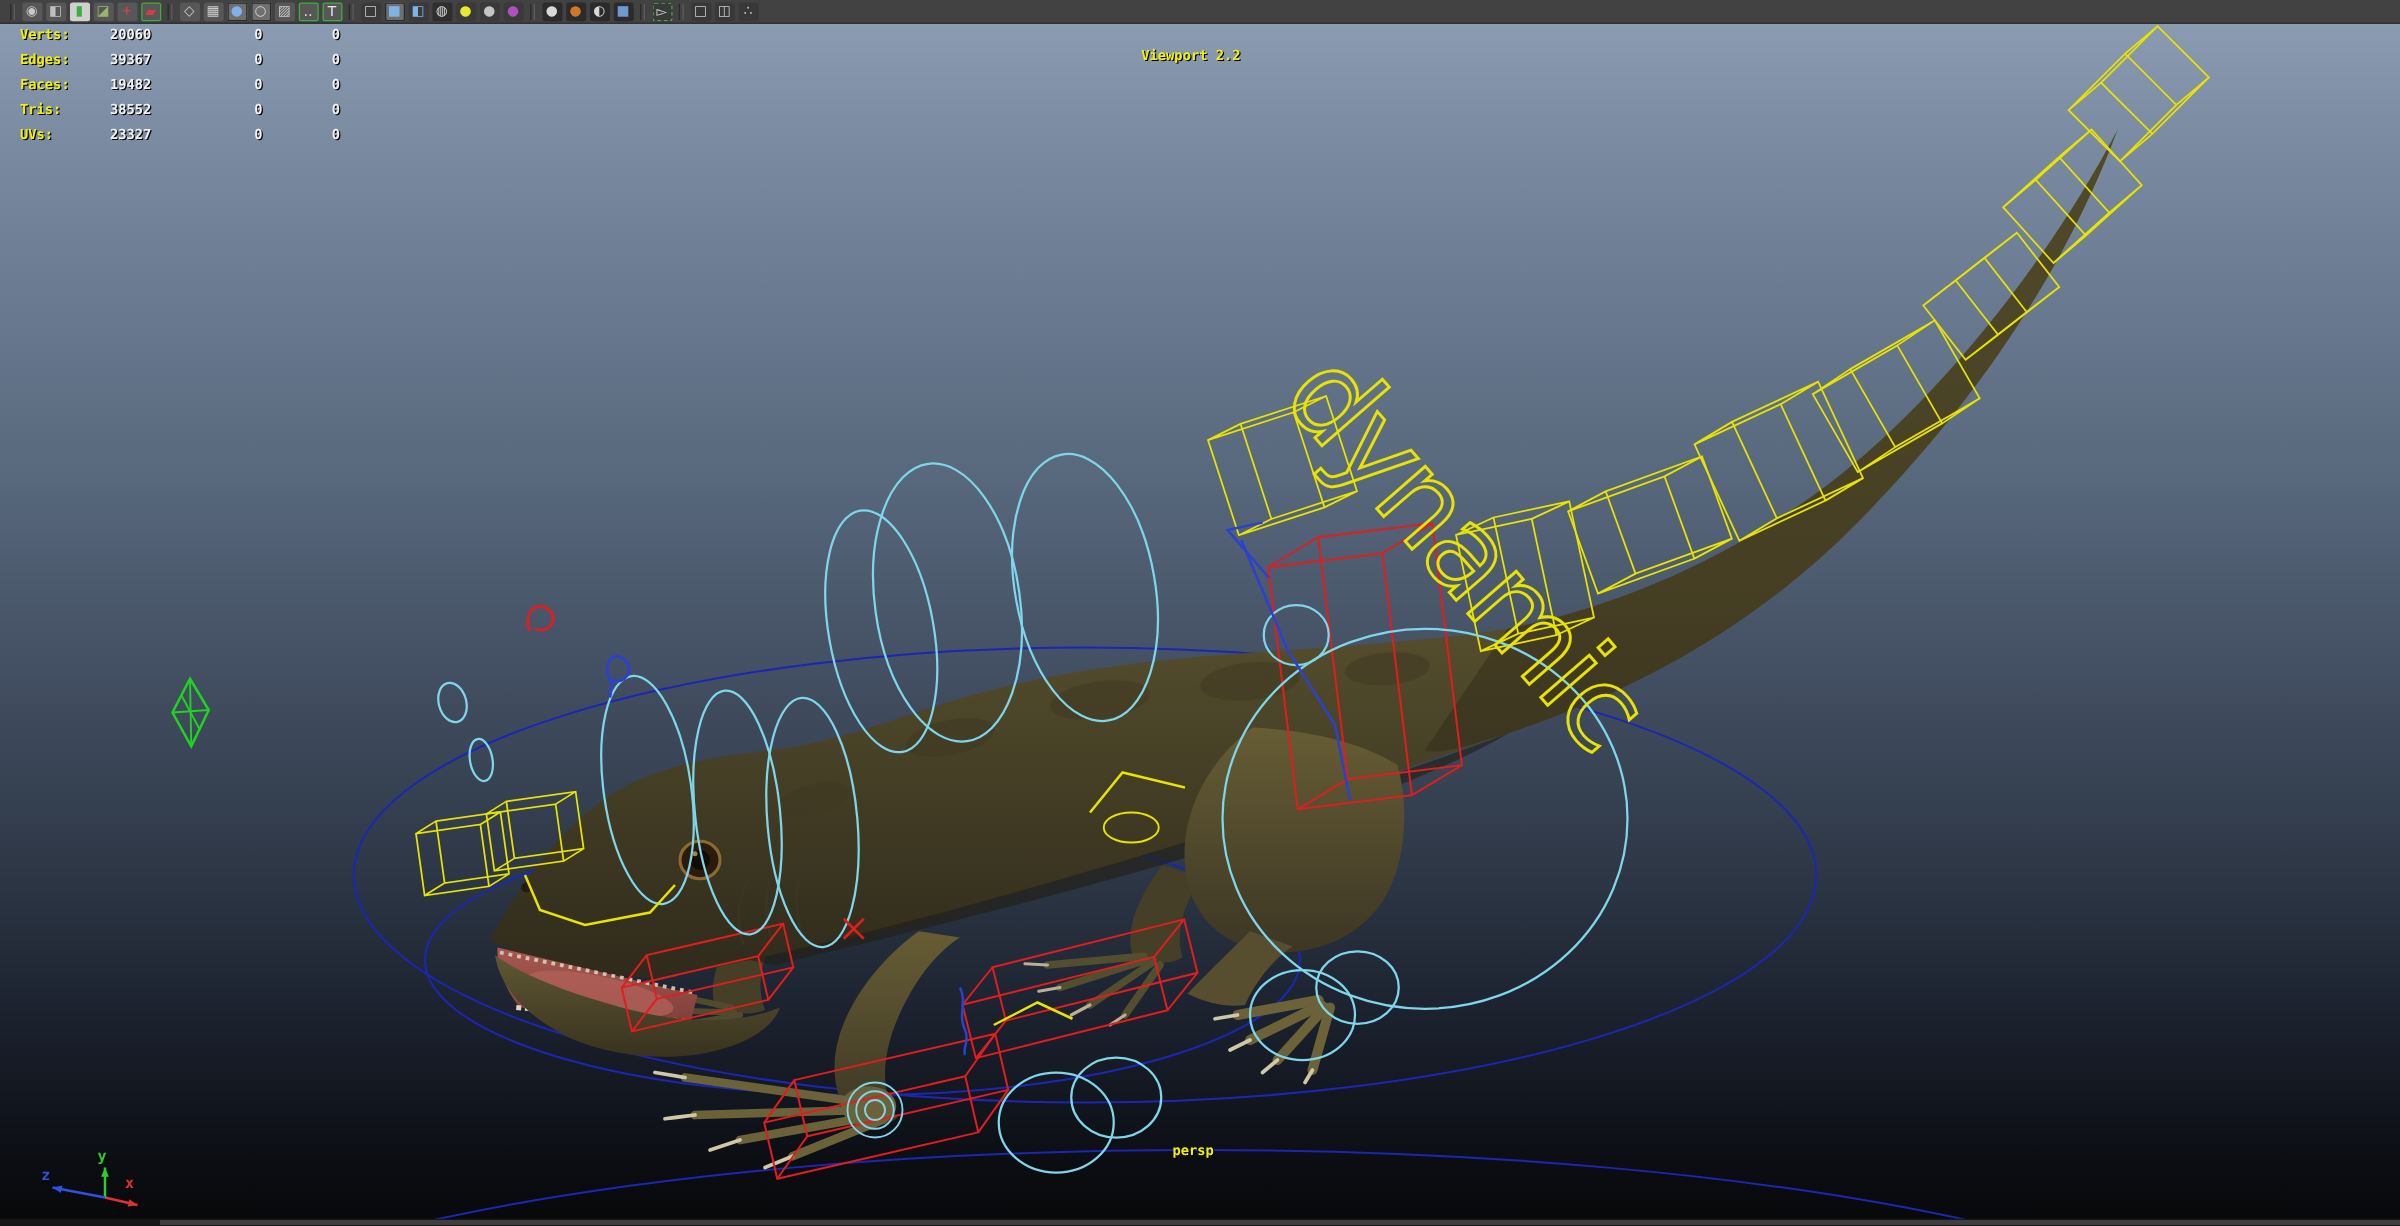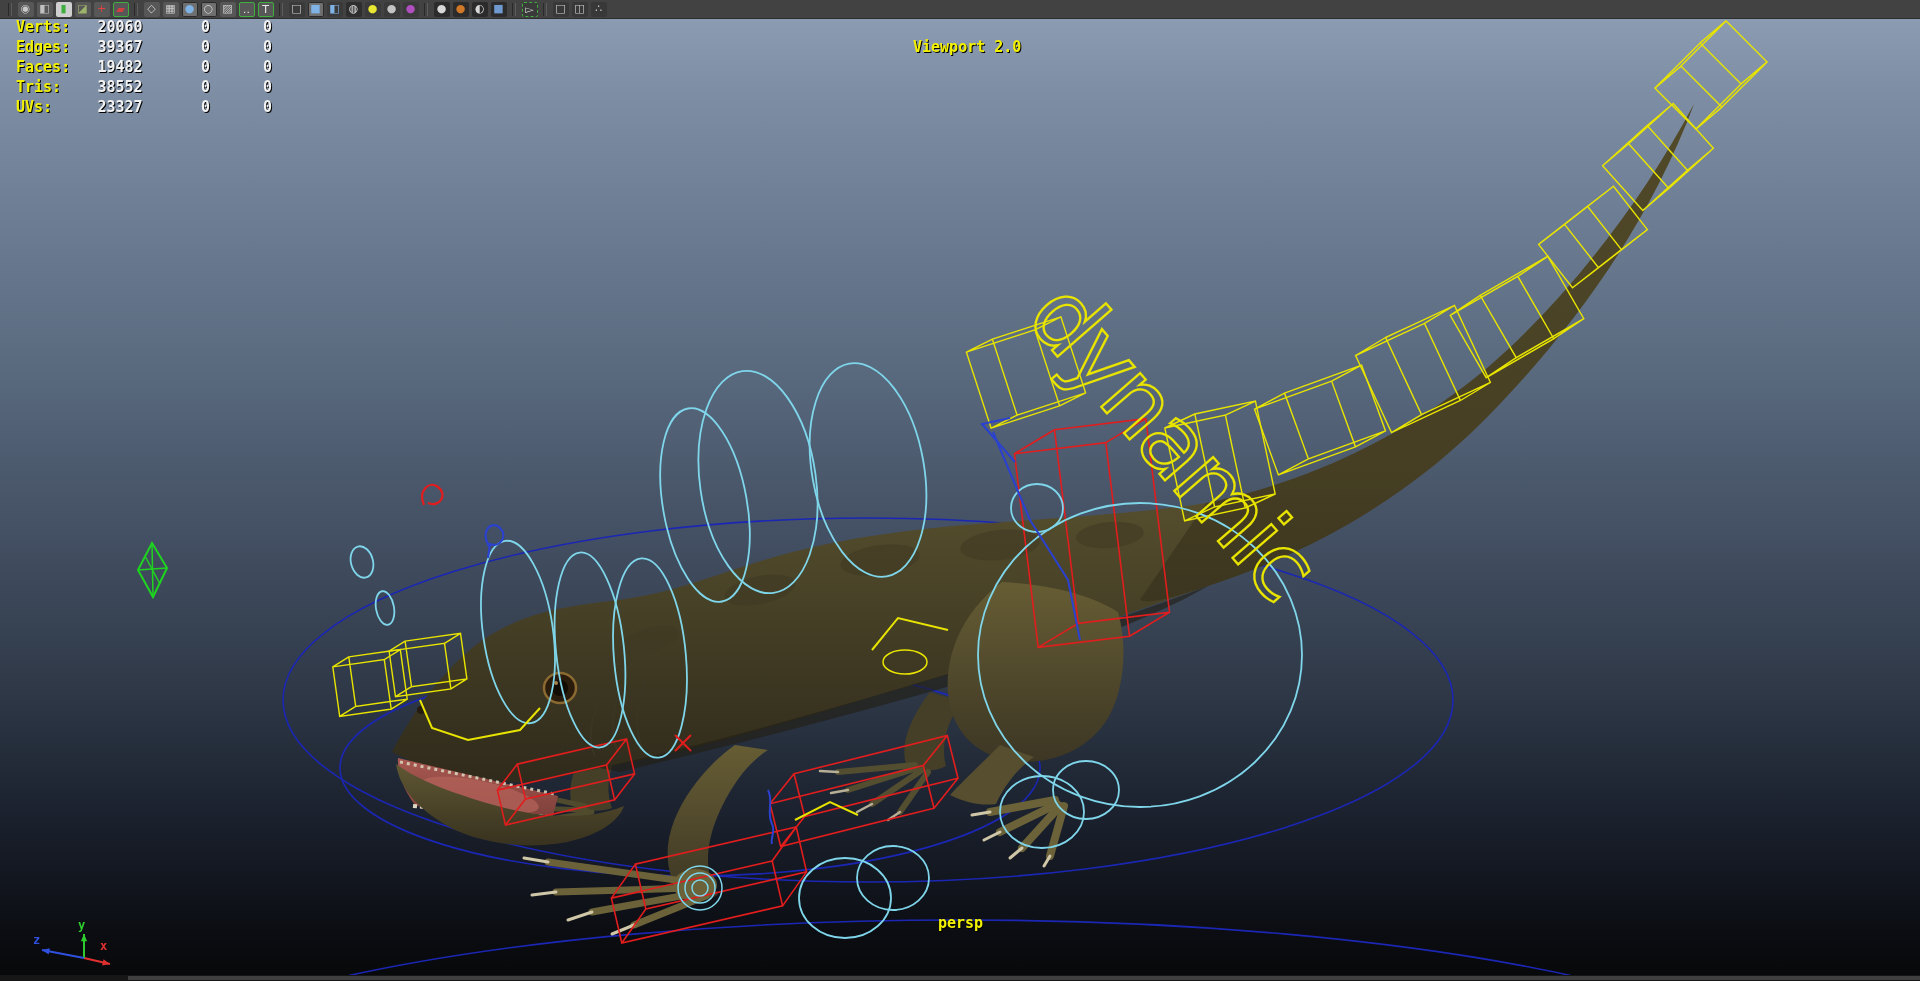--- a/index.html
+++ b/index.html
@@ -17,25 +17,25 @@
     border-left:1px solid #2a2a2a;border-right:1px solid #5c5c5c}
 
   
   .viewport{position:absolute;top:19px;left:0;right:0;bottom:0;
     background:linear-gradient(180deg,#8b9bb1 0%,#7d8ea4 8%,#6b7c92 22%,#57677c 38%,
       #434f62 54%,#2e3847 70%,#191f2b 84%,#0b0d12 95%,#070809 100%)}
   svg.scene{position:absolute;top:0;left:0;z-index:10}
 
   
   .hud{position:absolute;z-index:20;font-family:"DejaVu Sans Mono",monospace;font-weight:bold;
-    font-size:15px;color:#f3f102;text-shadow:1px 1px 0 #000;white-space:pre}
+    font-size:11px;color:#f3f102;text-shadow:1px 1px 0 #000;white-space:pre}
   .stats{left:16px;top:17px}
   .stat-row{display:flex;height:20px;align-items:center}
   .stat-label{width:72px;color:#f3f102}
-  .stat-v1{width:64px;text-align:center;color:#f2f2f2}
+  .stat-v1{width:64px;text-align:left;color:#f2f2f2}
   .stat-v2{width:58px;text-align:right;color:#f2f2f2}
   .stat-v3{width:62px;text-align:right;color:#f2f2f2}
   .renderer-label{left:913px;top:38px}
   .camera-label{left:938px;top:914px}
 
   
   .bottom-strip{position:absolute;left:0;right:0;bottom:0;height:6px;background:#161616;z-index:30}
   .bottom-strip .seg{position:absolute;left:128px;right:0;top:1px;height:4px;background:#3f3f3f}
 </style>
 </head>
@@ -267,18 +267,18 @@
         <polygon points="84,934 87.1153467384692,941.3684879520231 80.8846532615308,941.3684879520231" fill="#2ecc2e"></polygon>
         <text x="78" y="929" fill="#2ecc2e" font-size="12" font-weight="bold" font-family="DejaVu Sans Mono, monospace">y</text>
         <line x1="84" y1="958" x2="42" y2="950" stroke="#3050e0" stroke-width="2"></line>
         <polygon points="42,950 49.821268986534825,948.3184080636883 48.655430796448435,954.4390585616418" fill="#3050e0"></polygon>
         <text x="33" y="944" fill="#3050e0" font-size="12" font-weight="bold" font-family="DejaVu Sans Mono, monospace">z</text>
       </g>
   </svg>
 </div>
 
 <div class="hud stats"><div class="stat-row"><span class="stat-label">Verts:</span><span class="stat-v1">20060</span><span class="stat-v2">0</span><span class="stat-v3">0</span></div><div class="stat-row"><span class="stat-label">Edges:</span><span class="stat-v1">39367</span><span class="stat-v2">0</span><span class="stat-v3">0</span></div><div class="stat-row"><span class="stat-label">Faces:</span><span class="stat-v1">19482</span><span class="stat-v2">0</span><span class="stat-v3">0</span></div><div class="stat-row"><span class="stat-label">Tris:</span><span class="stat-v1">38552</span><span class="stat-v2">0</span><span class="stat-v3">0</span></div><div class="stat-row"><span class="stat-label">UVs:</span><span class="stat-v1">23327</span><span class="stat-v2">0</span><span class="stat-v3">0</span></div></div>
-<div class="hud renderer-label">Viewport 2.0</div>
+<div class="hud renderer-label">Viewport 2.2</div>
 <div class="hud camera-label">persp</div>
 
 <div class="bottom-strip">
   <div class="seg"></div>
 </div>
 
 </body></html>

